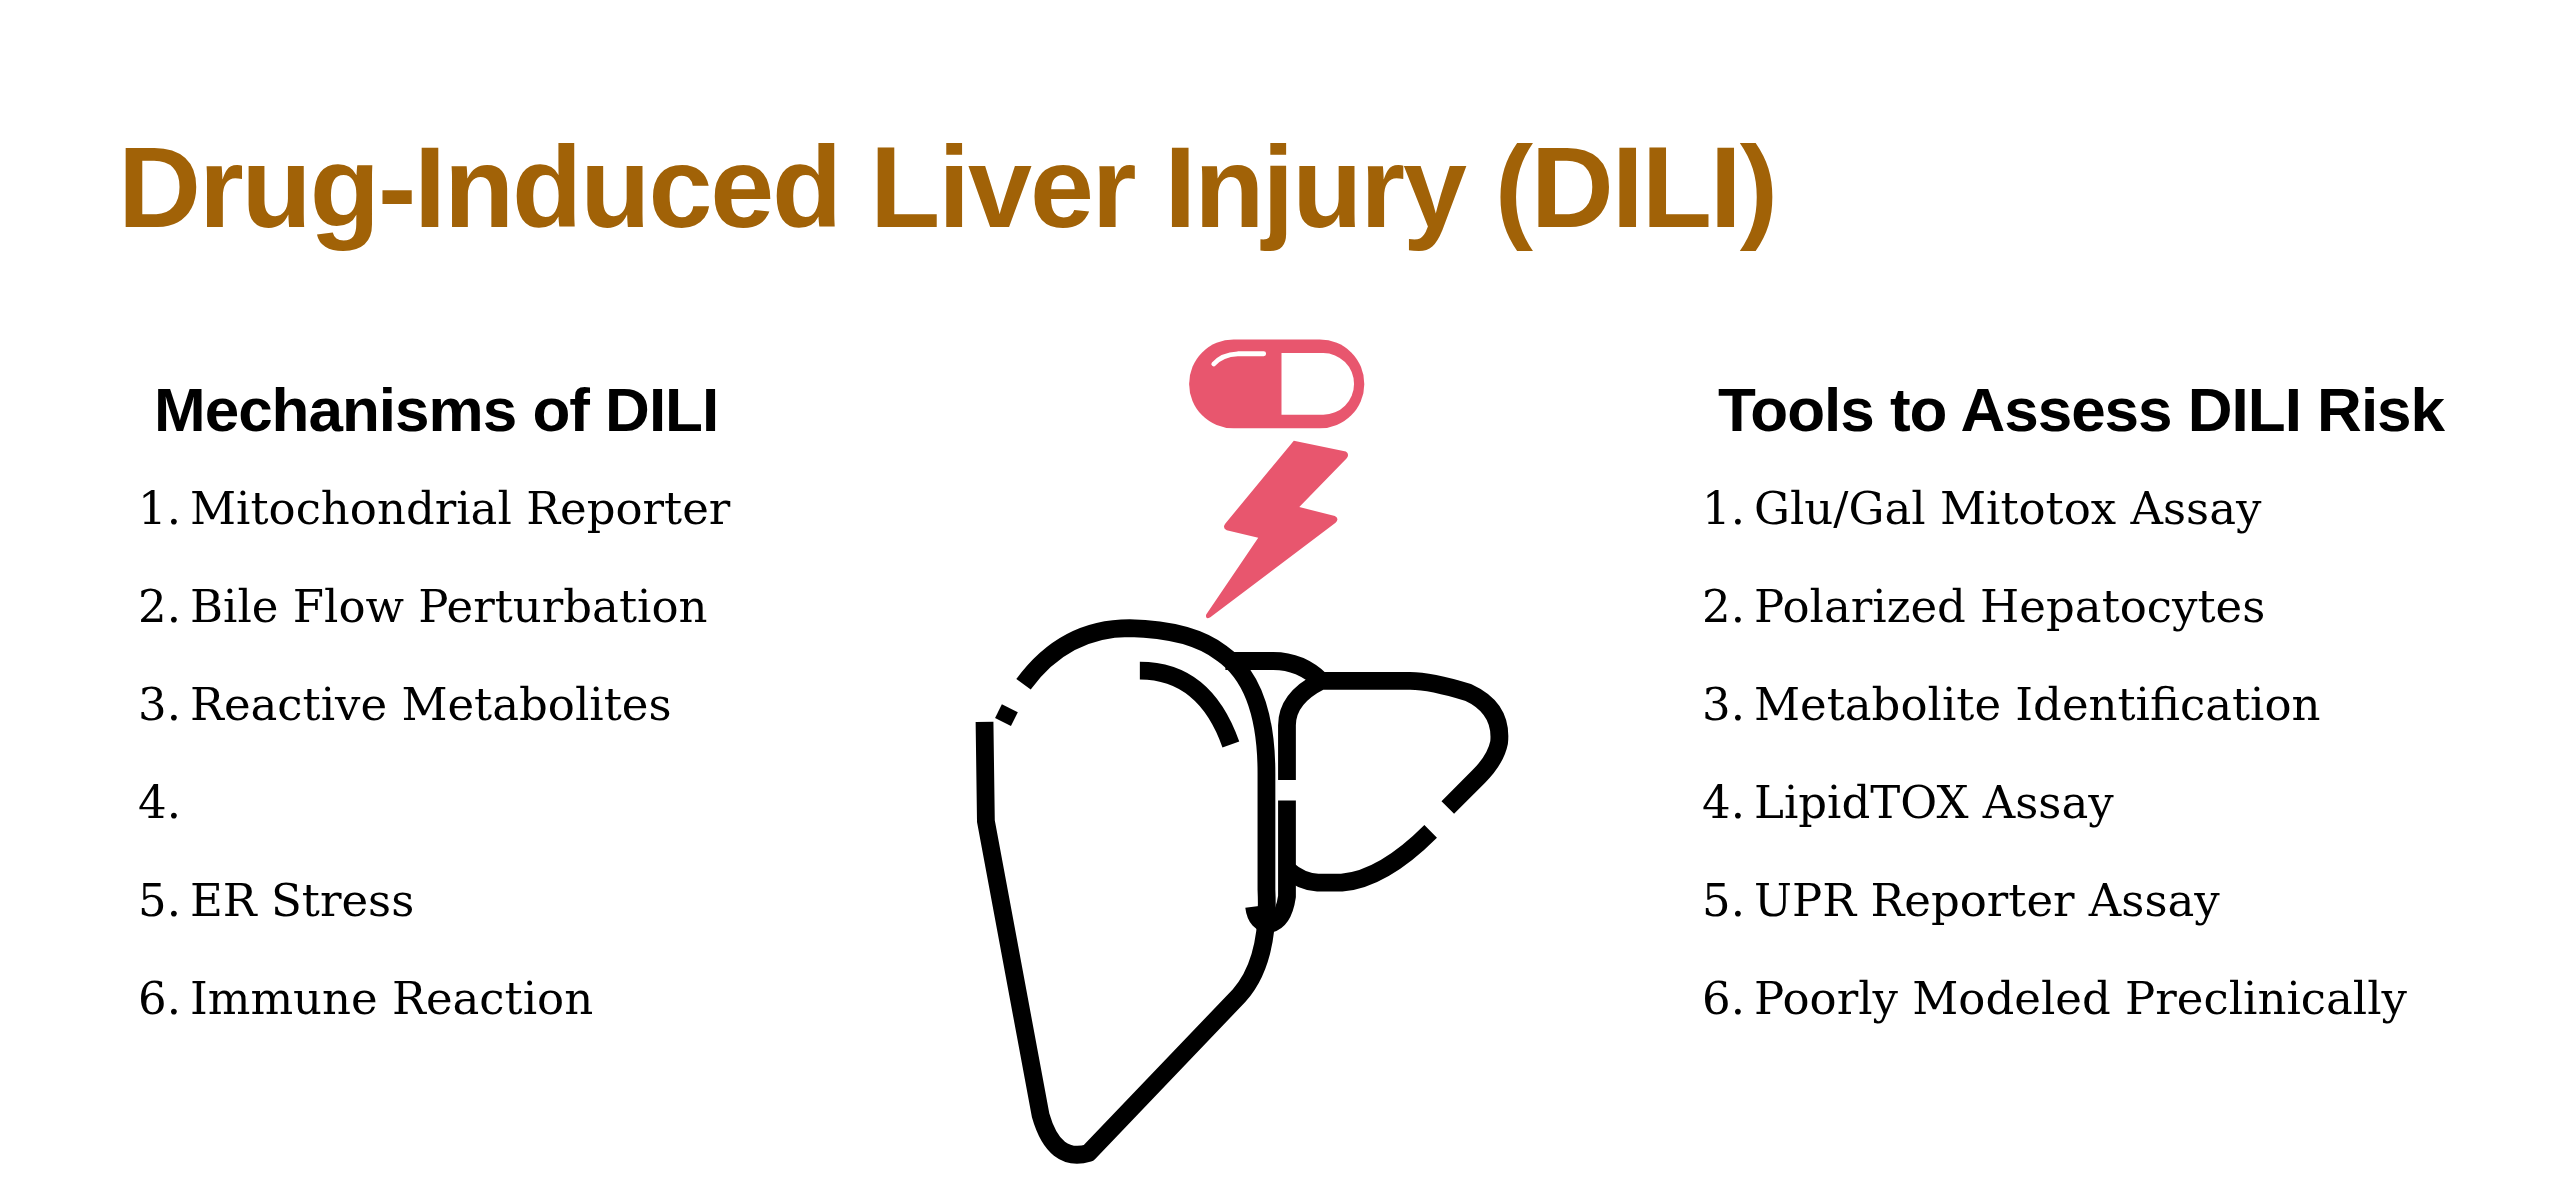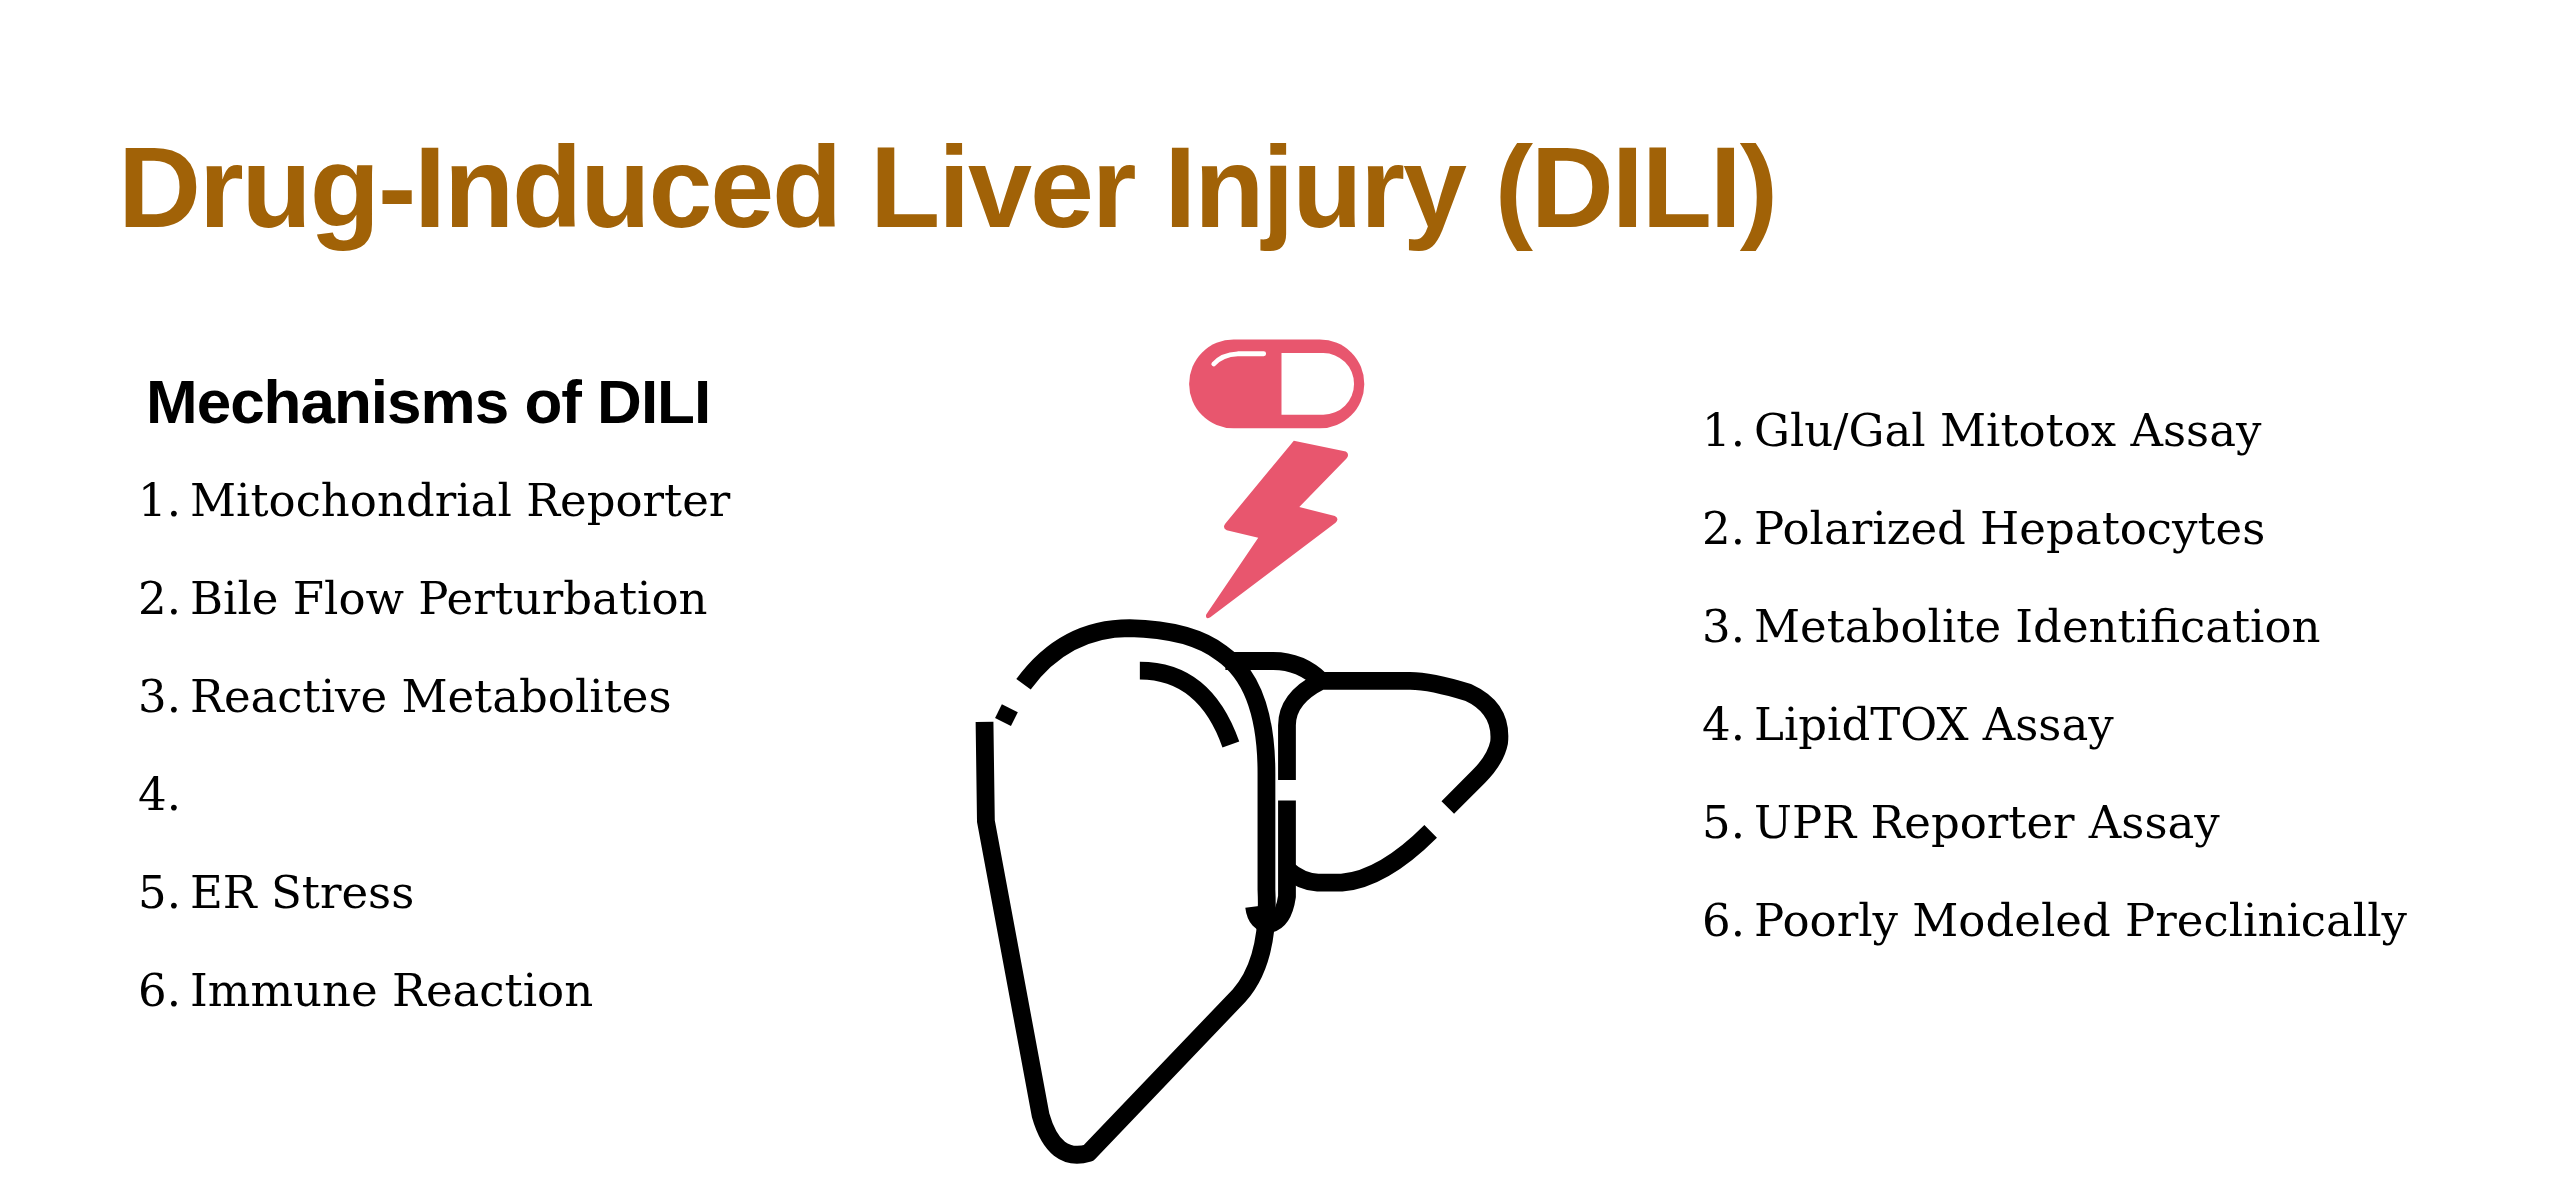--- a/index.html
+++ b/index.html
@@ -6,21 +6,21 @@
     body { width: 2576px; height: 1179px; position: relative; overflow: hidden; }
     .title {
       position: absolute; left: 118px; top: 130px;
       font-family: "Liberation Sans", sans-serif; font-weight: 700;
       font-size: 115px; letter-spacing: -2.1px; color: #a16207; white-space: nowrap; line-height: 1;
     }
     .col { position: absolute; top: 363px; }
     .col.left { left: 138px; }
     .col.right { left: 1702px; }
     .col h2 {
-      margin: 8px; font-family: "Liberation Sans", sans-serif; font-weight: 700;
+      margin: 16px; font-family: "Liberation Sans", sans-serif; font-weight: 700;
       font-size: 62px; letter-spacing: -1px; color: #000; line-height: 1; white-space: nowrap;
     }
     .col ol { list-style: none; margin: 0; padding: 0; margin-top: 45px; }
     .col li {
       font-family: "DejaVu Serif", serif; font-size: 45px; color: #000;
       height: 98px; line-height: 1; white-space: nowrap; display: flex;
     }
     .col li .num { display: inline-block; width: 52px; }
     .illus { position: absolute; left: 0; top: 0; width: 2576px; height: 1179px; pointer-events: none; }
   </style>
@@ -52,20 +52,21 @@
         <span>ER Stress</span>
       </li>
     <li>
         <span class="num">6.</span>
         <span>Immune Reaction</span>
       </li>
   </ol>
 </div>
 
 <div class="col right">
+  <h2>Tools to Assess DILI Risk</h2>
   <ol>
     <li>
         <span class="num">1.</span>
         <span>Glu/Gal Mitotox Assay</span>
       </li>
     <li>
         <span class="num">2.</span>
         <span>Polarized Hepatocytes</span>
       </li>
     <li>

